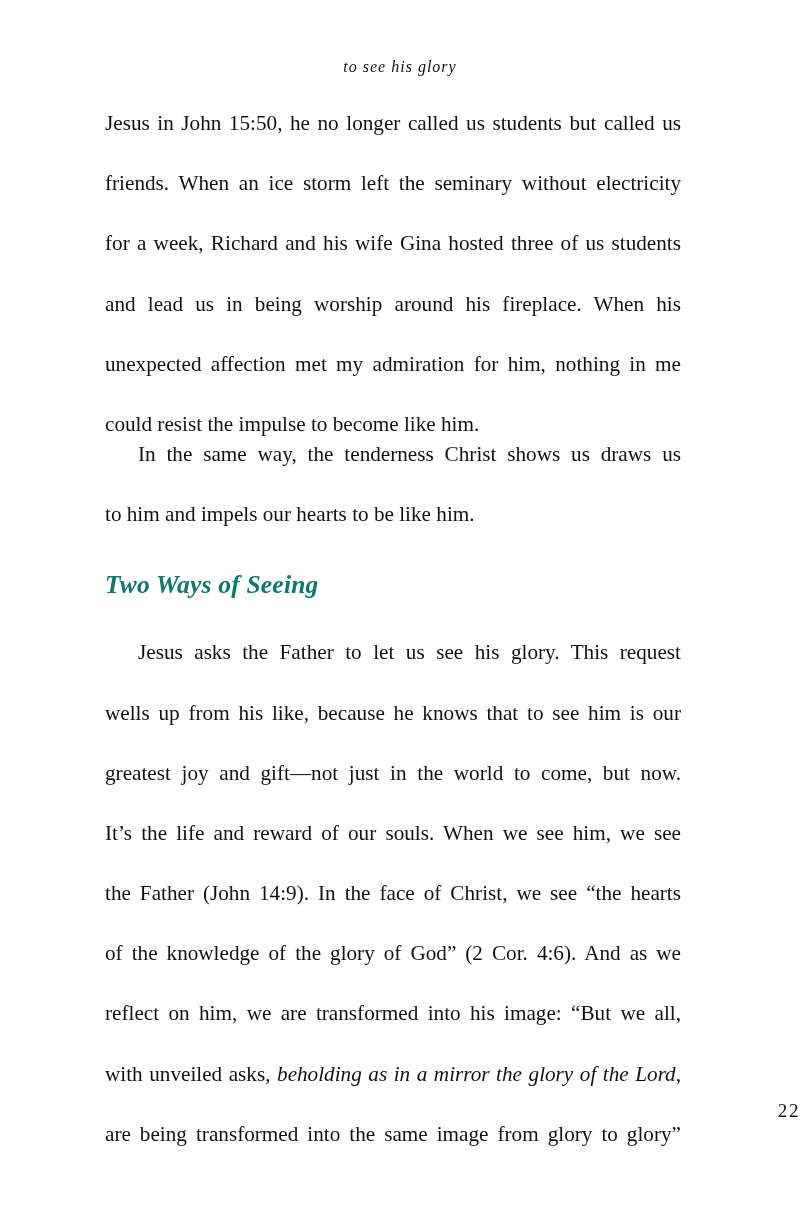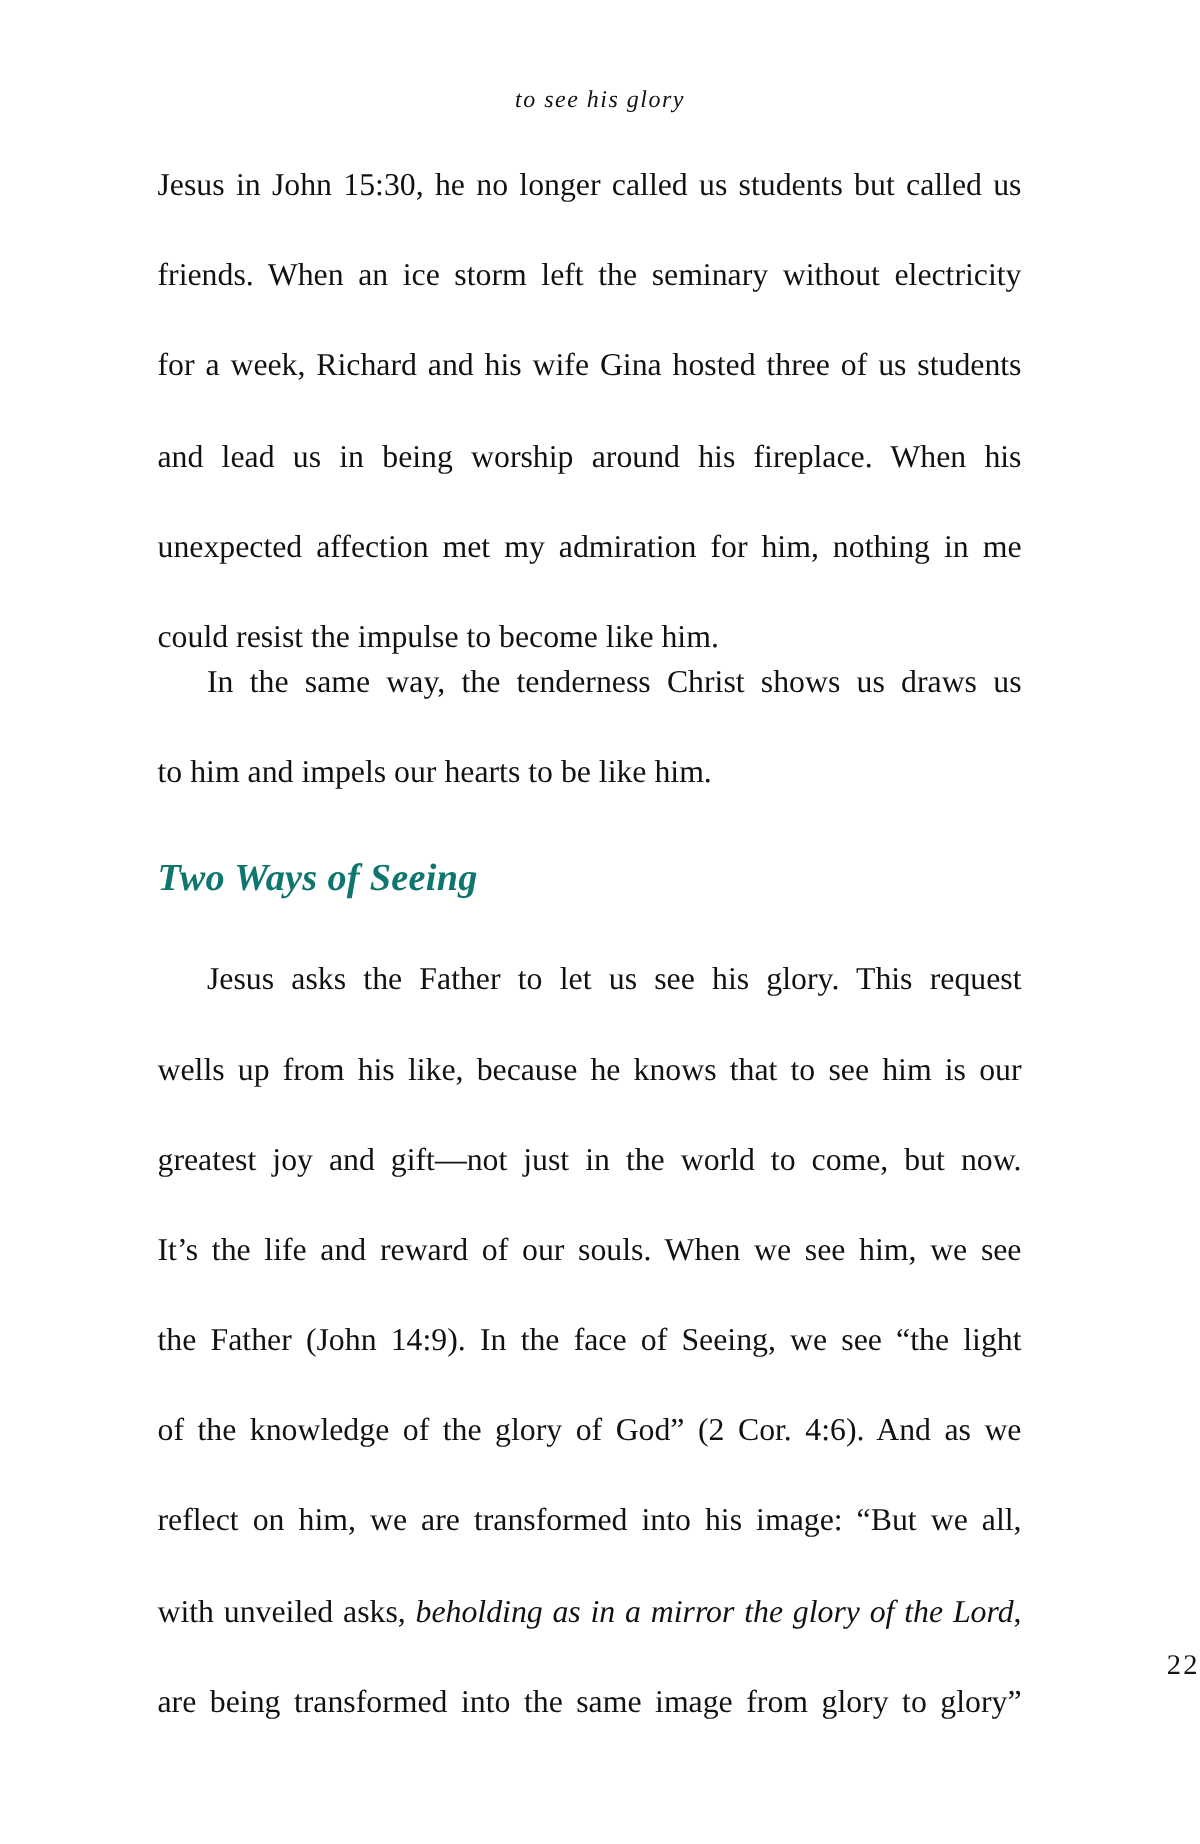--- a/index.html
+++ b/index.html
@@ -100,21 +100,21 @@
 </head>
 <body>
 
 <div class="page">
 
   <div class="running-head">to see his glory</div>
 
   <div class="text-column">
 
     <p class="body-par">
-      <span class="ln">Jesus in John 15:30, he no longer called us students but called us</span>
+      <span class="ln">Jesus in John 15:50, he no longer called us students but called us</span>
       <span class="ln">friends. When an ice storm left the seminary without electricity</span>
       <span class="ln">for a week, Richard and his wife Gina hosted three of us students</span>
       <span class="ln">and lead us in being worship around his fireplace. When his</span>
       <span class="ln">unexpected affection met my admiration for him, nothing in me</span>
       <span class="ln flush">could resist the impulse to become like him.</span>
     </p>
 
     <p class="body-par">
       <span class="ln indent">In the same way, the tenderness Christ shows us draws us</span>
       <span class="ln flush">to him and impels our hearts to be like him.</span>
@@ -124,21 +124,21 @@
 
     <h2 class="section-heading">Two Ways of Seeing</h2>
 
     <div class="gap-after-heading"></div>
 
     <p class="body-par">
       <span class="ln indent">Jesus asks the Father to let us see his glory. This request</span>
       <span class="ln">wells up from his like, because he knows that to see him is our</span>
       <span class="ln">greatest joy and gift—not just in the world to come, but now.</span>
       <span class="ln">It’s the life and reward of our souls. When we see him, we see</span>
-      <span class="ln">the Father (John 14:9). In the face of Seeing, we see “the light</span>
+      <span class="ln">the Father (John 14:9). In the face of Christ, we see “the hearts</span>
       <span class="ln">of the knowledge of the glory of God” (2 Cor. 4:6). And as we</span>
       <span class="ln">reflect on him, we are transformed into his image: “But we all,</span>
       <span class="ln"><span>with unveiled asks, </span><em class="scripture">beholding as in a mirror the glory of the Lord</em><span>,</span></span>
       <span class="ln">are being transformed into the same image from glory to glory”</span>
 
     </p>
 
   </div>
 
   <div class="folio">22</div>

